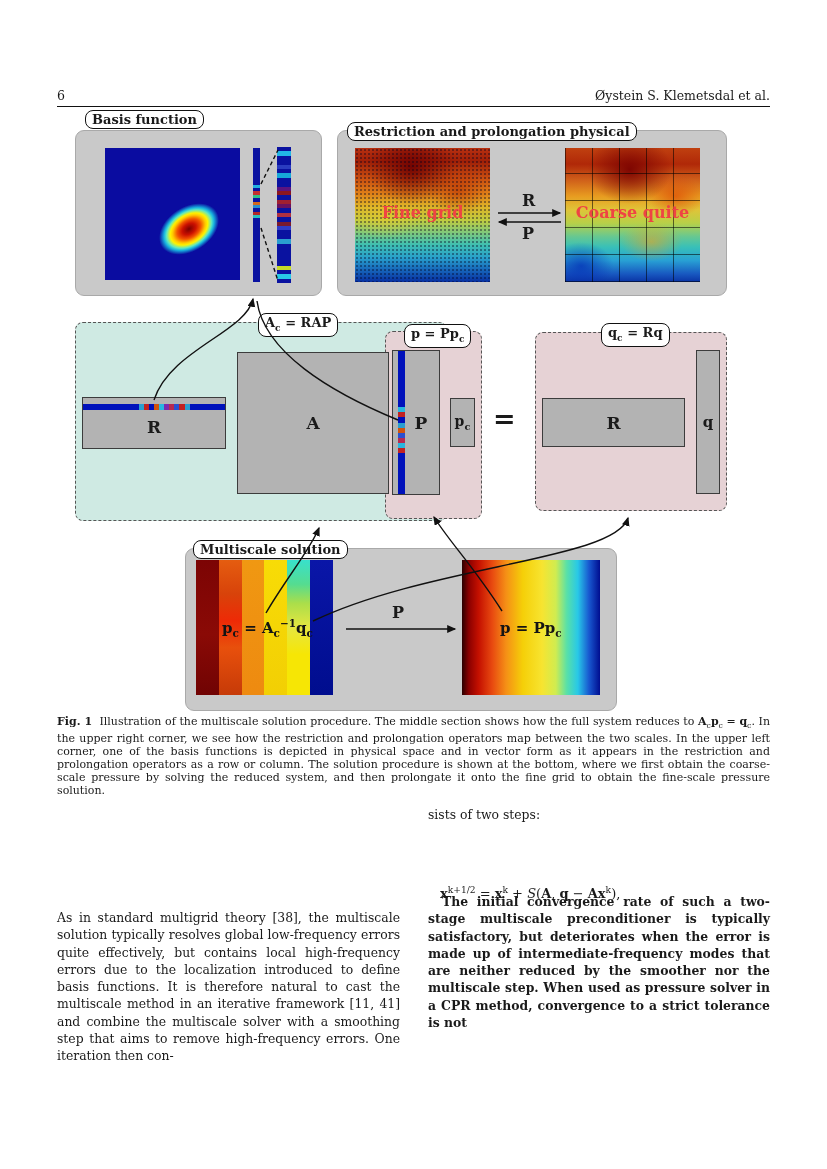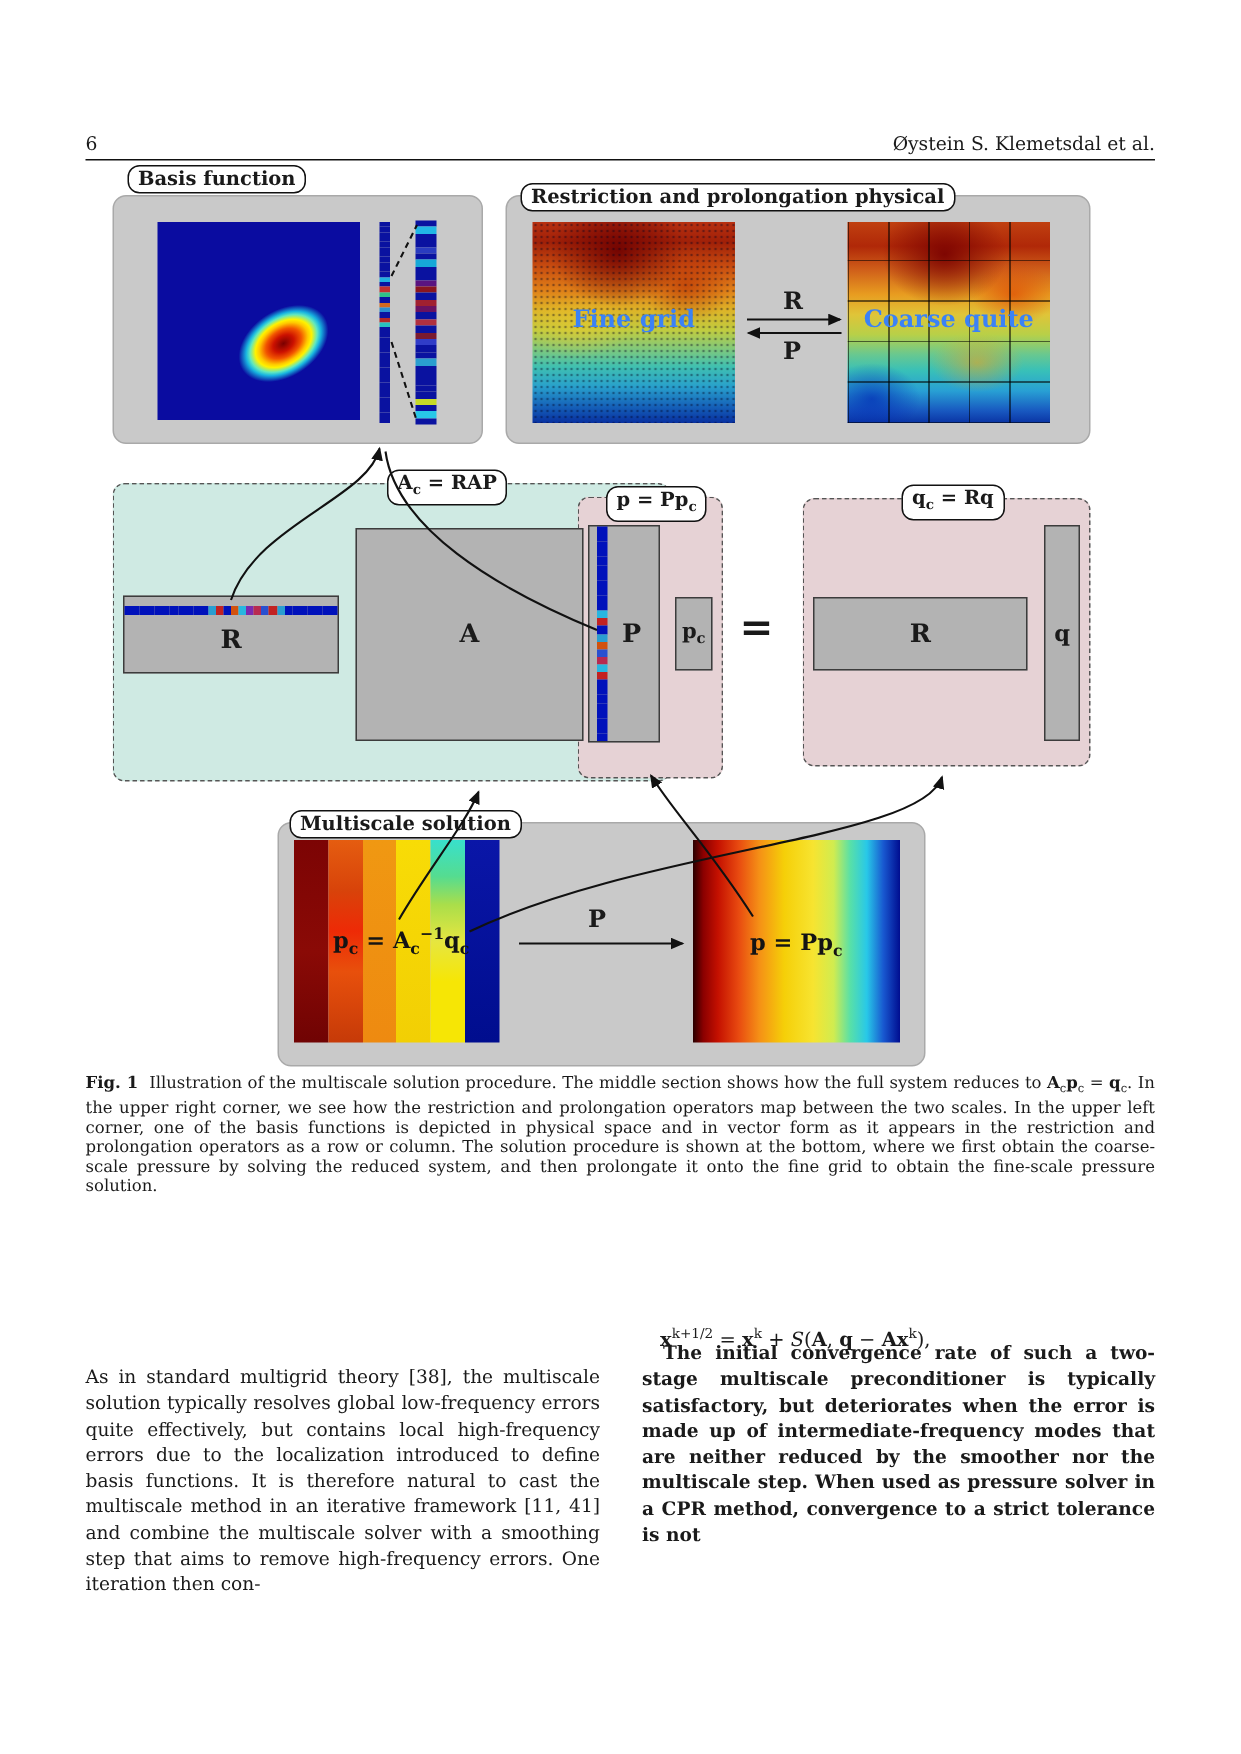--- a/index.html
+++ b/index.html
@@ -42,21 +42,21 @@
      radial-gradient(ellipse 58px 48px at 48% 16%,rgba(120,0,0,.9),rgba(120,0,0,0) 72%),
      radial-gradient(ellipse 40px 30px at 82% 36%,rgba(220,60,0,.6),rgba(220,60,0,0) 70%),
      radial-gradient(ellipse 44px 28px at 64% 70%,rgba(245,160,20,.55),rgba(245,160,20,0) 70%),
      radial-gradient(ellipse 46px 34px at 12% 88%,rgba(0,40,180,.7),rgba(0,40,180,0) 70%),
      linear-gradient(180deg,#c04010 0%,#b02808 12%,#d0601a 24%,#e89c20 36%,#e0c438 46%,#b8d048 56%,#68c890 66%,#38c0b8 74%,#28a0d4 84%,#1858c0 94%,#0a34a4 100%);}
   .hm-coarse:after{content:"";position:absolute;inset:0;
      background:repeating-linear-gradient(90deg,rgba(0,0,0,.55) 0 1px,transparent 1px 27px),
                 repeating-linear-gradient(0deg,rgba(0,0,0,.55) 0 1px,transparent 1px 27px);}
   .hm-solr{background:linear-gradient(90deg,#2a0000 0%,#8b0000 5%,#c41000 12%,#e84a10 22%,#f59016 32%,#f5cf08 44%,#f7e430 58%,#d0ec50 68%,#58e0a8 76%,#28c8e8 84%,#1858d0 92%,#000d90 100%);}
 
-  .gridlabel{position:absolute;width:100%;text-align:center;font-weight:bold;font-size:16px;color:#3b82f6;z-index:3;}
+  .gridlabel{position:absolute;width:100%;text-align:center;font-weight:bold;font-size:16px;color:#ef4444;z-index:3;}
   .oplabel{position:absolute;font-weight:bold;font-size:16px;z-index:3;}
   .eqlabel{position:absolute;font-weight:bold;font-size:15px;color:#141414;z-index:4;white-space:nowrap;}
   .equals{position:absolute;font-weight:bold;font-size:27px;}
   svg.overlay{position:absolute;left:0;top:0;z-index:7;pointer-events:none;}
 
   
   .caption{position:absolute;left:57px;top:716px;width:713px;font-size:11px;line-height:12.9px;text-align:justify;}
   .sechead{position:absolute;left:57px;top:811px;width:343px;font-size:13px;}
   .col{position:absolute;text-align:justify;font-size:12.4px;line-height:17.3px;}
   .col p{margin:0;}
@@ -293,20 +293,23 @@
     </svg>
   </div>
 
   <div class="caption"><b>Fig. 1</b>&nbsp;&nbsp;Illustration of the multiscale solution procedure. The middle section shows how the full system reduces to <b>A</b><sub>c</sub><b>p</b><sub>c</sub> = <b>q</b><sub>c</sub>. In the upper right corner, we see how the restriction and prolongation operators map between the two scales. In the upper left corner, one of the basis functions is depicted in physical space and in vector form as it appears in the restriction and prolongation operators as a row or column. The solution procedure is shown at the bottom, where we first obtain the coarse-scale pressure by solving the reduced system, and then prolongate it onto the fine grid to obtain the fine-scale pressure solution.</div>
 
 
   <div class="col" style="left:57px;top:909px;width:343px;">
     <p>As in standard multigrid theory [38], the multiscale solution typically resolves global low-frequency errors quite effectively, but contains local high-frequency errors due to the localization introduced to define basis functions. It is therefore natural to cast the multiscale method in an iterative framework [11, 41] and combine the multiscale solver with a smoothing step that aims to remove high-frequency errors. One iteration then con-</p>
   </div>
 
+  <div class="col" style="left:428px;top:806px;width:342px;">
+    <p>sists of two steps:</p>
+  </div>
 
   <div class="eqblock" style="left:440px;top:836px;margin-top:43px;">
     <div><b>x</b><sup>k+1/2</sup> = <b>x</b><sup>k</sup> + <i>S</i>(<b>A</b>, <b>q</b> − <b>Ax</b><sup>k</sup>),</div>
   </div>
 
   <div class="col" style="left:428px;top:893px;width:342px;">
     <p class="indent">The initial convergence rate of such a two-stage multiscale preconditioner is typically satisfactory, but deteriorates when the error is made up of intermediate-frequency modes that are neither reduced by the smoother nor the multiscale step. When used as pressure solver in a CPR method, convergence to a strict tolerance is not</p>
   </div>
 
 </div>

